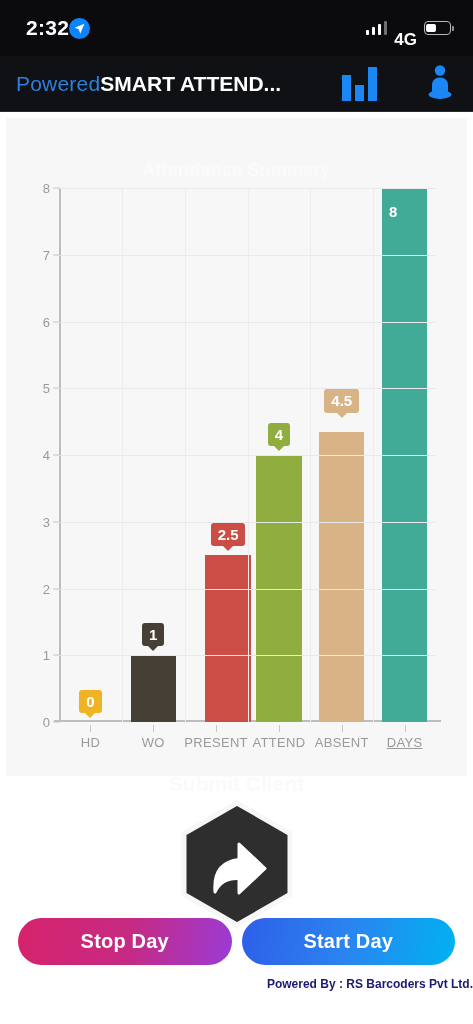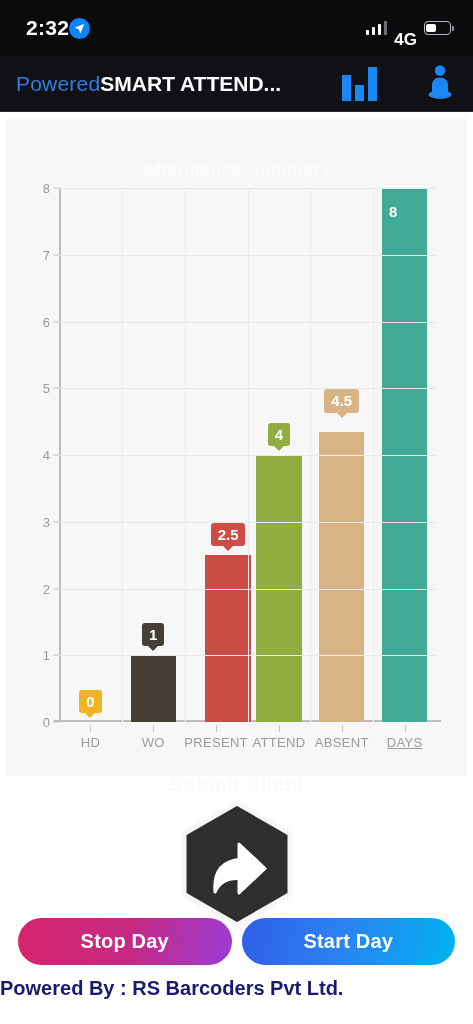--- a/index.html
+++ b/index.html
@@ -141,22 +141,22 @@
   }
   .btn{
     flex:1; height:47px; border-radius:24px; border:none; cursor:pointer;
     color:#fff; font-size:20px; font-weight:700; letter-spacing:.2px;
     font-family:"Liberation Sans", sans-serif;
   }
   .btn-start{ background:linear-gradient(100deg,#2e5fe8 0%,#2b83f0 48%,#00b2f0 100%); }
   .btn-stop { background:linear-gradient(100deg,#d6236b 0%,#c62a83 52%,#9b3bd6 100%); }
 
   .footer{
-    position:absolute; top:865px; left:0; right:0; text-align:left;
-    font-size:20px; font-weight:700; color:#1a1a6e;
+    position:absolute; top:865px; left:0; right:0; text-align:right;
+    font-size:12px; font-weight:700; color:#1a1a6e;
   }
 </style>
 </head>
 <body>
 
 <div class="statusbar">
   <div class="sb-left">
     <span class="sb-time">2:32</span>
     <span class="loc-badge">
       <svg width="13" height="13" viewBox="0 0 24 24">

